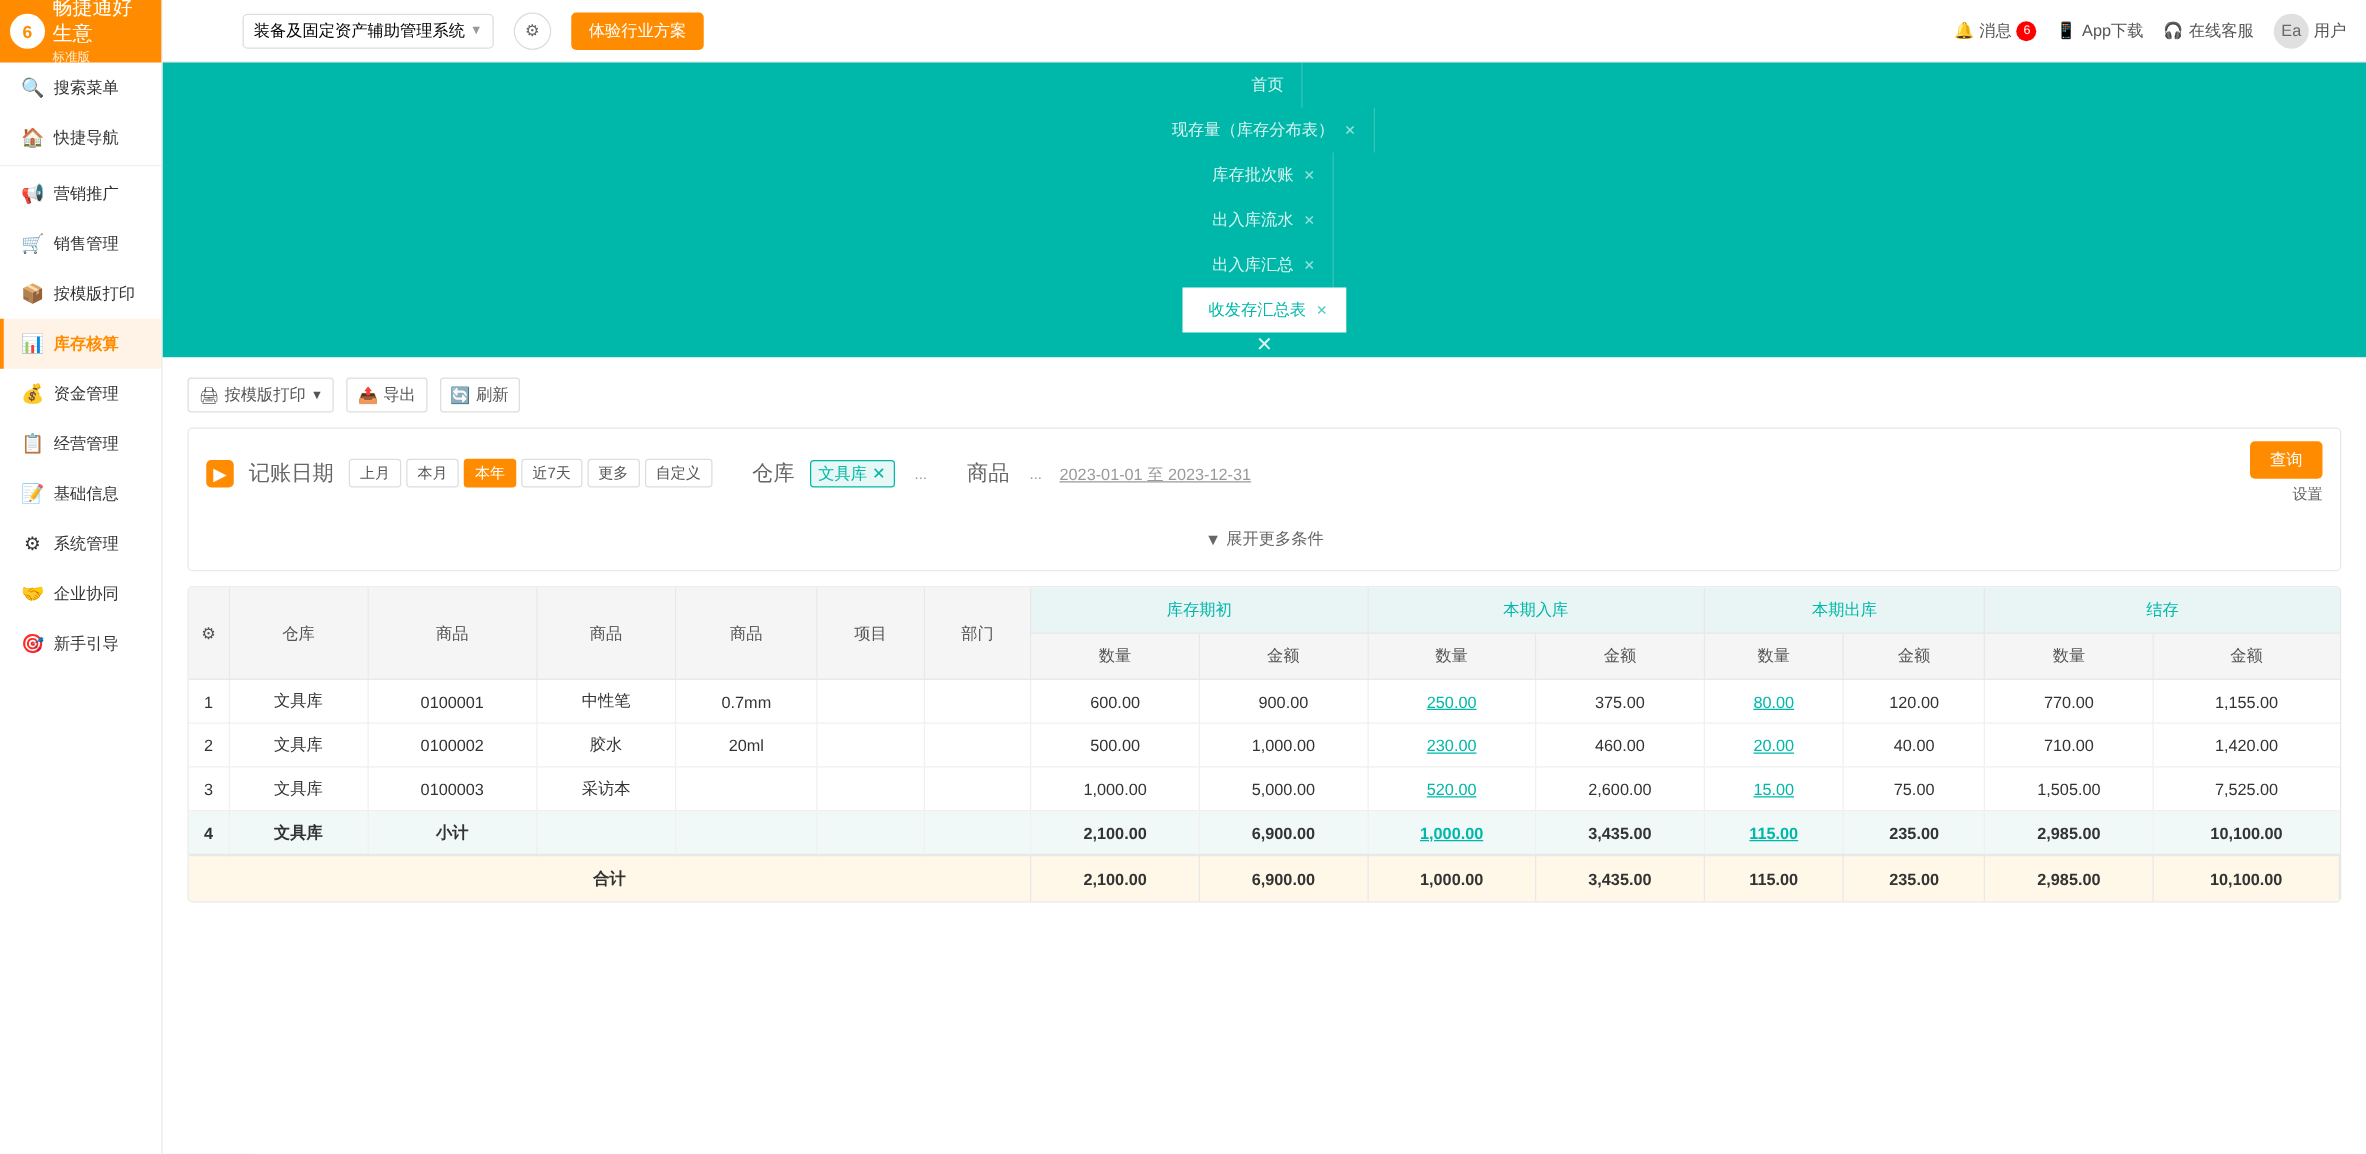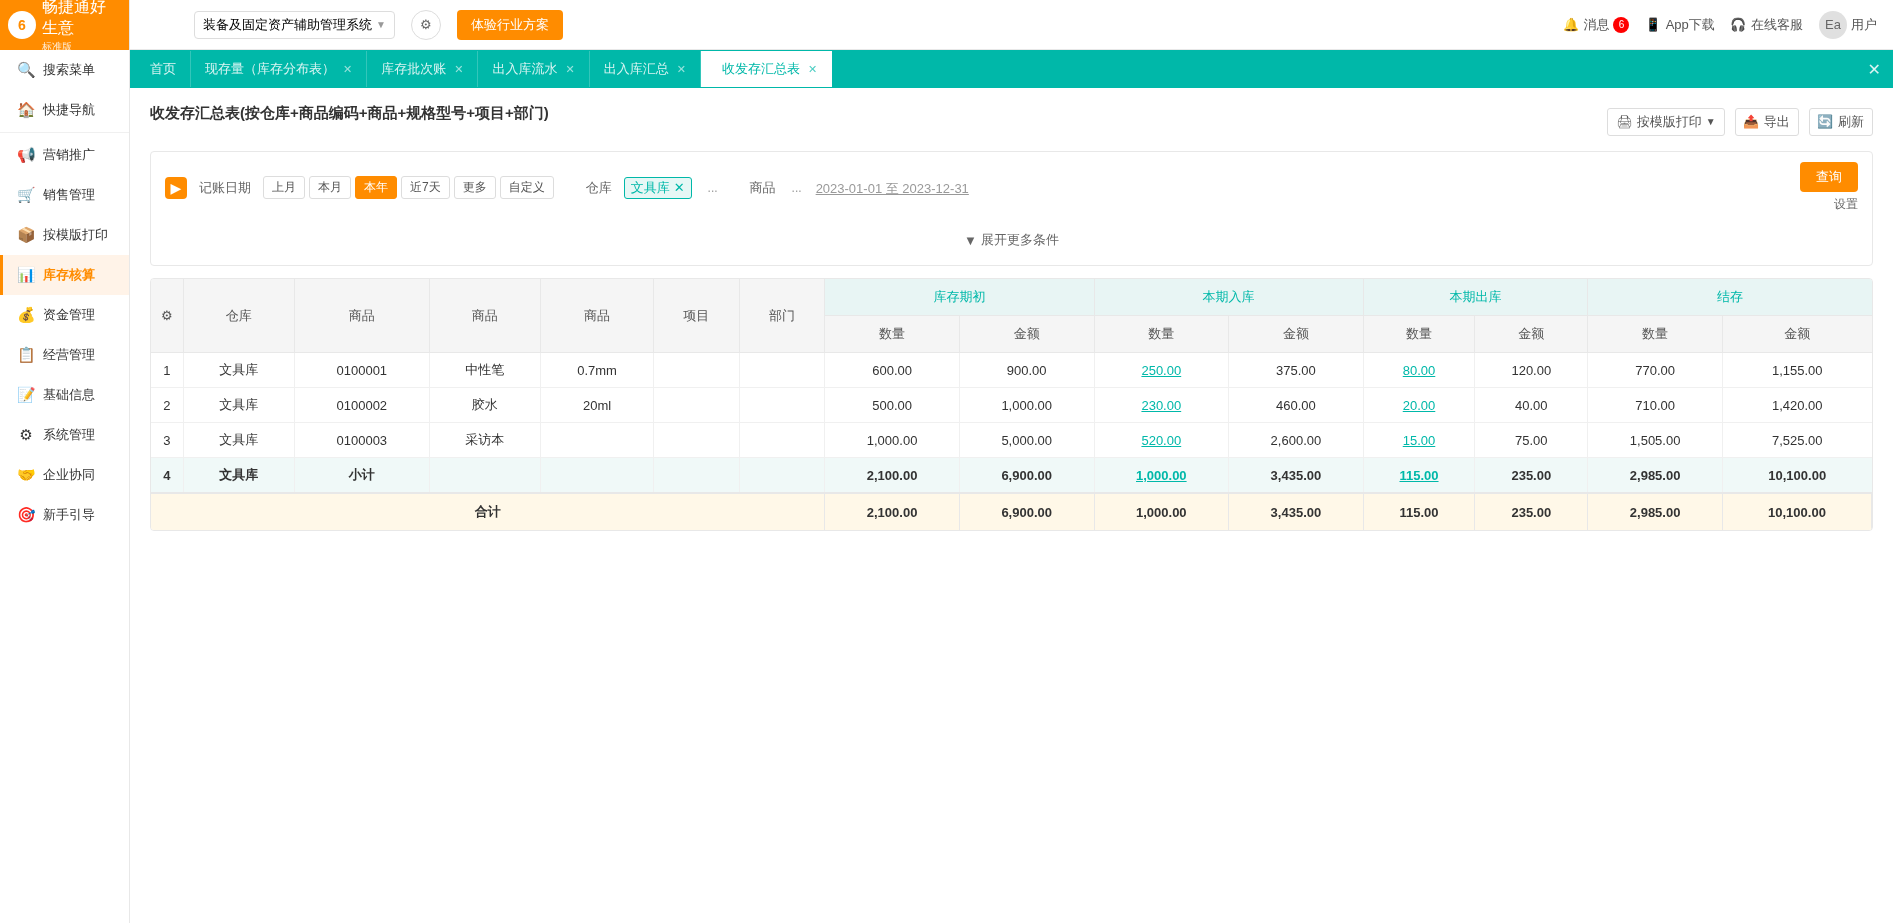--- a/index.html
+++ b/index.html
@@ -26,39 +26,39 @@
     .system-selector { display: flex; align-items: center; gap: 4px; border: 1px solid #ddd; border-radius: 4px; padding: 4px 8px; cursor: pointer; font-size: 13px; margin-left: 48px; }
     .settings-btn { width: 30px; height: 30px; border-radius: 50%; border: 1px solid #ddd; display: flex; align-items: center; justify-content: center; cursor: pointer; color: #666; }
     .trial-btn { background: #ff8c00; color: #fff; border: none; border-radius: 4px; padding: 6px 14px; cursor: pointer; font-size: 13px; }
     .header-spacer { flex: 1; }
     .header-actions { display: flex; align-items: center; gap: 16px; }
     .header-action-item { display: flex; align-items: center; gap: 4px; color: #555; cursor: pointer; font-size: 13px; }
     .badge-red { background: #f00; color: #fff; border-radius: 50%; width: 16px; height: 16px; font-size: 10px; display: flex; align-items: center; justify-content: center; }
     .user-avatar { width: 28px; height: 28px; background: #e0e0e0; border-radius: 50%; display: flex; align-items: center; justify-content: center; font-size: 12px; color: #666; }
 
     
-    .tab-bar { background: #00b8a9; display: flex; align-items: center; padding: 0; min-height: 38px; }
+    .tab-bar { background: #00b8a9; display: flex; align-items: center; padding: 0; min-height: 38px; flex-direction: column; }
     .tab { display: flex; align-items: center; gap: 6px; padding: 9px 14px; cursor: pointer; color: rgba(255,255,255,0.85); font-size: 13px; border-right: 1px solid rgba(255,255,255,0.2); white-space: nowrap; }
     .tab:first-child { padding-left: 20px; }
     .tab.active { background: #fff; color: #00b8a9; font-weight: 500; padding-left: 21px; }
     .tab-close { font-size: 11px; color: inherit; opacity: 0.7; margin-left: 2px; }
     .tab-spacer { flex: 1; }
     .tab-close-all { color: rgba(255,255,255,0.85); padding: 0 12px; cursor: pointer; font-size: 16px; }
 
     
     .content { flex: 1; overflow-y: auto; background: #f7f7f7; padding: 0; }
     .content-inner { background: #fff; margin: 0; padding: 16px 20px; min-height: 100%; }
 
     
     .page-title { font-size: 15px; font-weight: bold; color: #333; margin-bottom: 16px; }
 
     
     .filter-bar { background: #fff; border: 1px solid #e8e8e8; border-radius: 4px; padding: 10px 14px; margin-bottom: 12px; display: flex; align-items: center; gap: 12px; flex-wrap: wrap; }
     .filter-toggle { background: #ff8c00; color: #fff; border: none; width: 22px; height: 22px; border-radius: 4px; display: flex; align-items: center; justify-content: center; cursor: pointer; font-size: 14px; flex-shrink: 0; }
-    .filter-label { color: #666; font-size: 13px; white-space: nowrap; }
+    .filter-label { color: #666; font-size: 17px; white-space: nowrap; }
     .filter-date-btns { display: flex; align-items: center; gap: 4px; }
     .date-btn { padding: 2px 8px; border: 1px solid #ddd; border-radius: 3px; cursor: pointer; font-size: 12px; color: #555; background: #fff; }
     .date-btn.active { background: #ff8c00; color: #fff; border-color: #ff8c00; }
     .warehouse-tag { display: flex; align-items: center; gap: 4px; background: #e6f7f5; color: #00b8a9; border: 1px solid #00b8a9; border-radius: 3px; padding: 1px 6px; font-size: 12px; }
     .warehouse-tag-close { cursor: pointer; }
     .filter-more { color: #999; cursor: pointer; font-size: 12px; margin-left: 4px; }
 
     
     .table-wrapper { border: 1px solid #e8e8e8; border-radius: 4px; overflow: hidden; }
     table { width: 100%; border-collapse: collapse; font-size: 13px; }
@@ -211,21 +211,20 @@
       <span class="tab-close">✕</span>
     </div>
     <div class="tab-spacer"></div>
     <div class="tab-close-all">✕</div>
   </div>
 
   <div class="content">
     <div class="content-inner">
 
       <div style="display:flex; align-items:center; justify-content:space-between; margin-bottom:12px;">
-        <h2 class="page-title">收发存汇总表(按仓库+商品编码+商品+规格型号+项目+部门)</h2>
         <div class="top-actions">
           <button class="top-action-btn">
             <span>🖨</span>
             <span>按模版打印</span>
             <span style="font-size:10px;">▼</span>
           </button>
           <button class="top-action-btn">
             <span>📤</span>
             <span>导出</span>
           </button>

